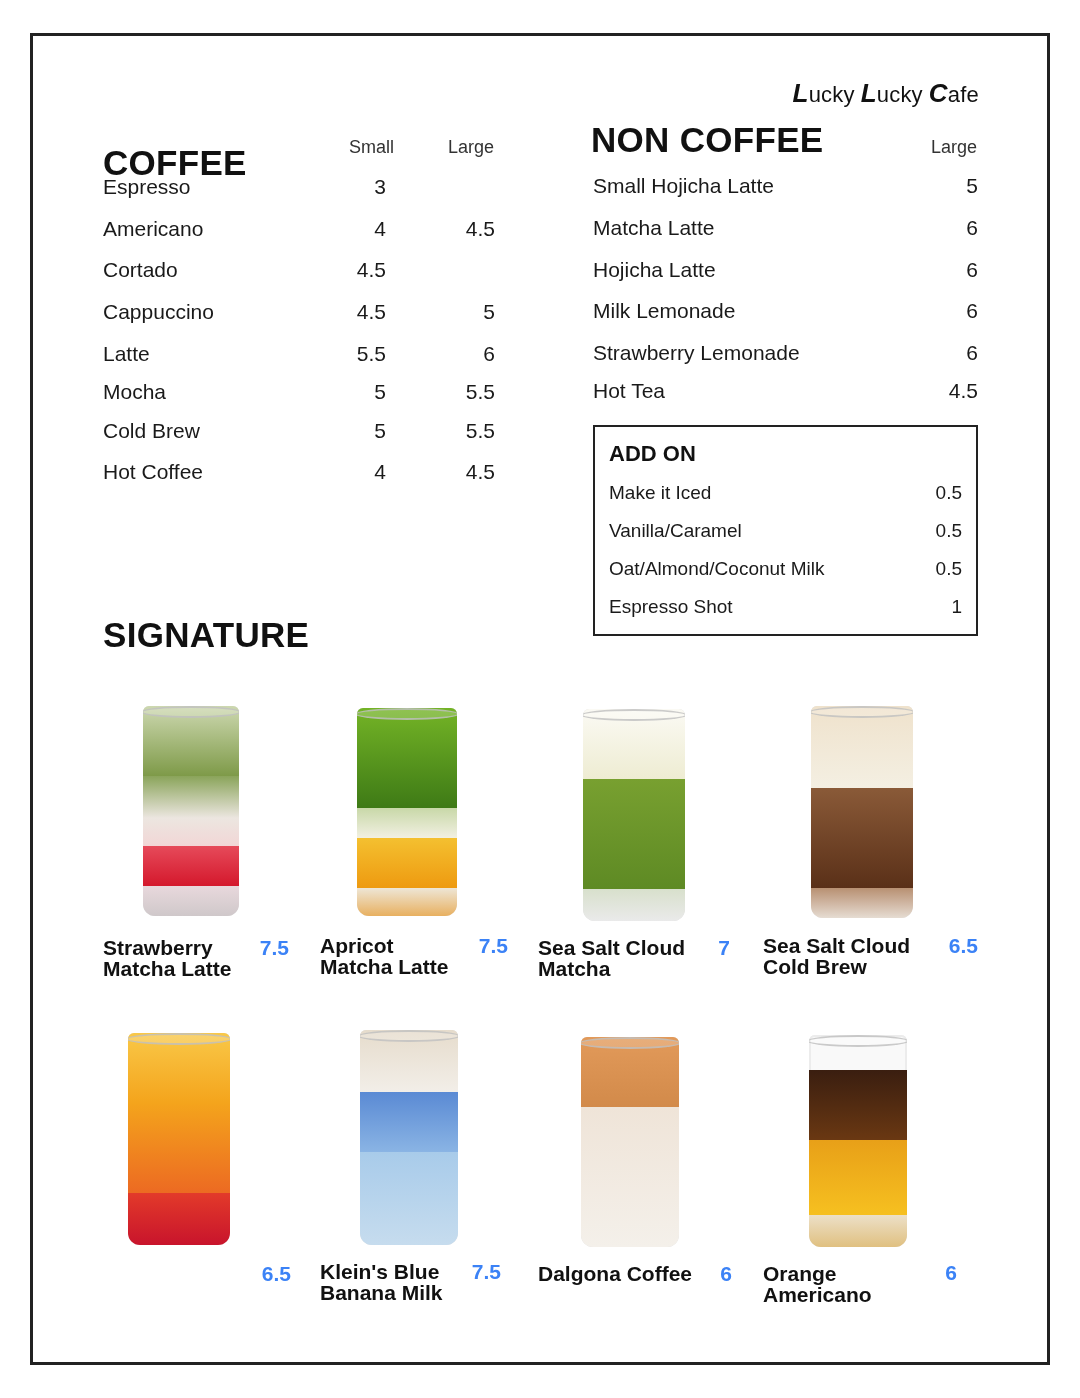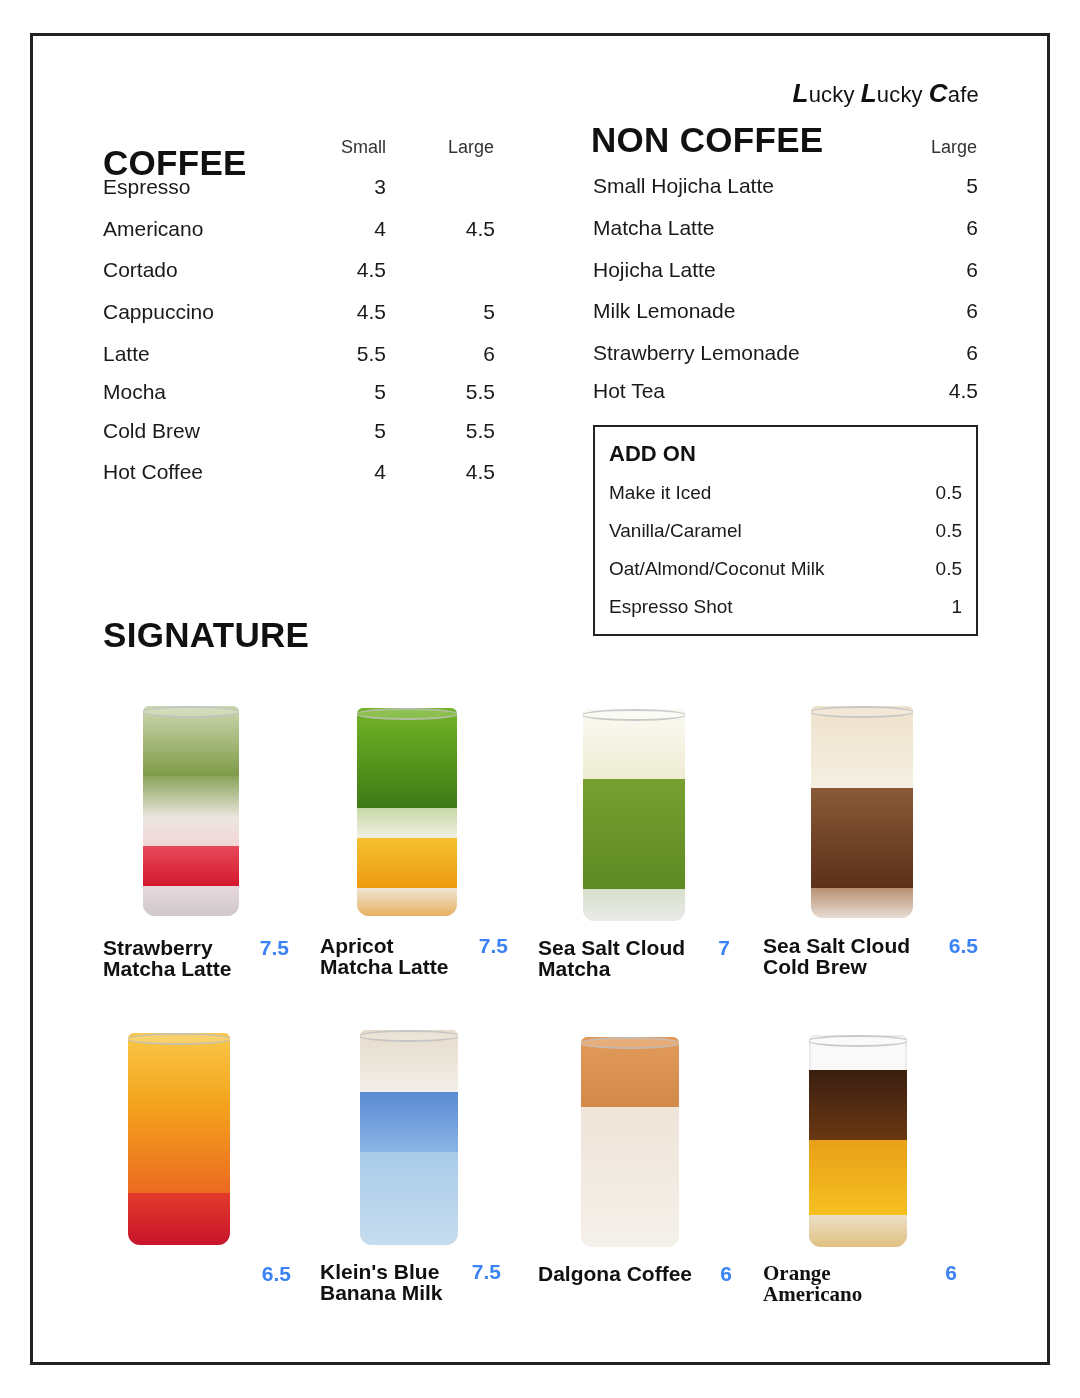--- a/index.html
+++ b/index.html
@@ -67,21 +67,21 @@
 
 <div class="frame"></div>
 
 <div class="brand">
   <span class="word"><span class="cap">L</span><span>ucky</span></span>
   <span class="word"><span class="cap">L</span><span>ucky</span></span>
   <span class="word"><span class="cap">C</span><span>afe</span></span>
 </div>
 
 <div class="section-title" style="left:103px; top:120px;margin-top:23px;">COFFEE</div>
-<div class="col-head" style="left:316px; top:137px; width:70px;">Small</div>
+<div class="col-head" style="left:324px; top:137px; width:70px;">Small</div>
 <div class="col-head" style="left:424px; top:137px; width:70px;">Large</div>
 
 <div id="coffee-list">
   <div class="menu-row" style="left:103px; top:175px; width:392px;">
     <span class="name">Espresso</span>
     <span class="p1" style="left:223px;">3</span>
     <span class="p2" style="left:332px;"></span>
   </div>
   <div class="menu-row" style="left:103px; top:217px; width:392px;">
     <span class="name">Americano</span>
@@ -268,18 +268,18 @@
 </div>
 
 <div class="sig-item" style="left:763px; top:1030px; width:200px; height:290px;">
   <div class="glass" style="left:46px; top:5px; width:98px; height:212px;">
     <div class="layer" style="top:0; height:35px; background:rgba(245,245,245,0.6);"></div>
     <div class="layer" style="top:35px; height:70px; background:linear-gradient(180deg,#3a1e10,#6a3812);"></div>
     <div class="layer" style="top:105px; height:75px; background:linear-gradient(180deg,#e8a018,#f6c020);"></div>
     <div class="layer" style="top:180px; height:32px; background:linear-gradient(180deg,#ece0c8,#e0c080);"></div>
     <div class="rim"></div>
   </div>
-  <div class="label" style="top:233px;font-family:Liberation Serif, serif;">
+  <div class="label" style="top:233px;">
     <div>Orange</div>
     <div>Americano</div>
   </div>
   <div class="price" style="left:170px; top:231px; width:24px;">6</div>
 </div>
 
 </body></html>

